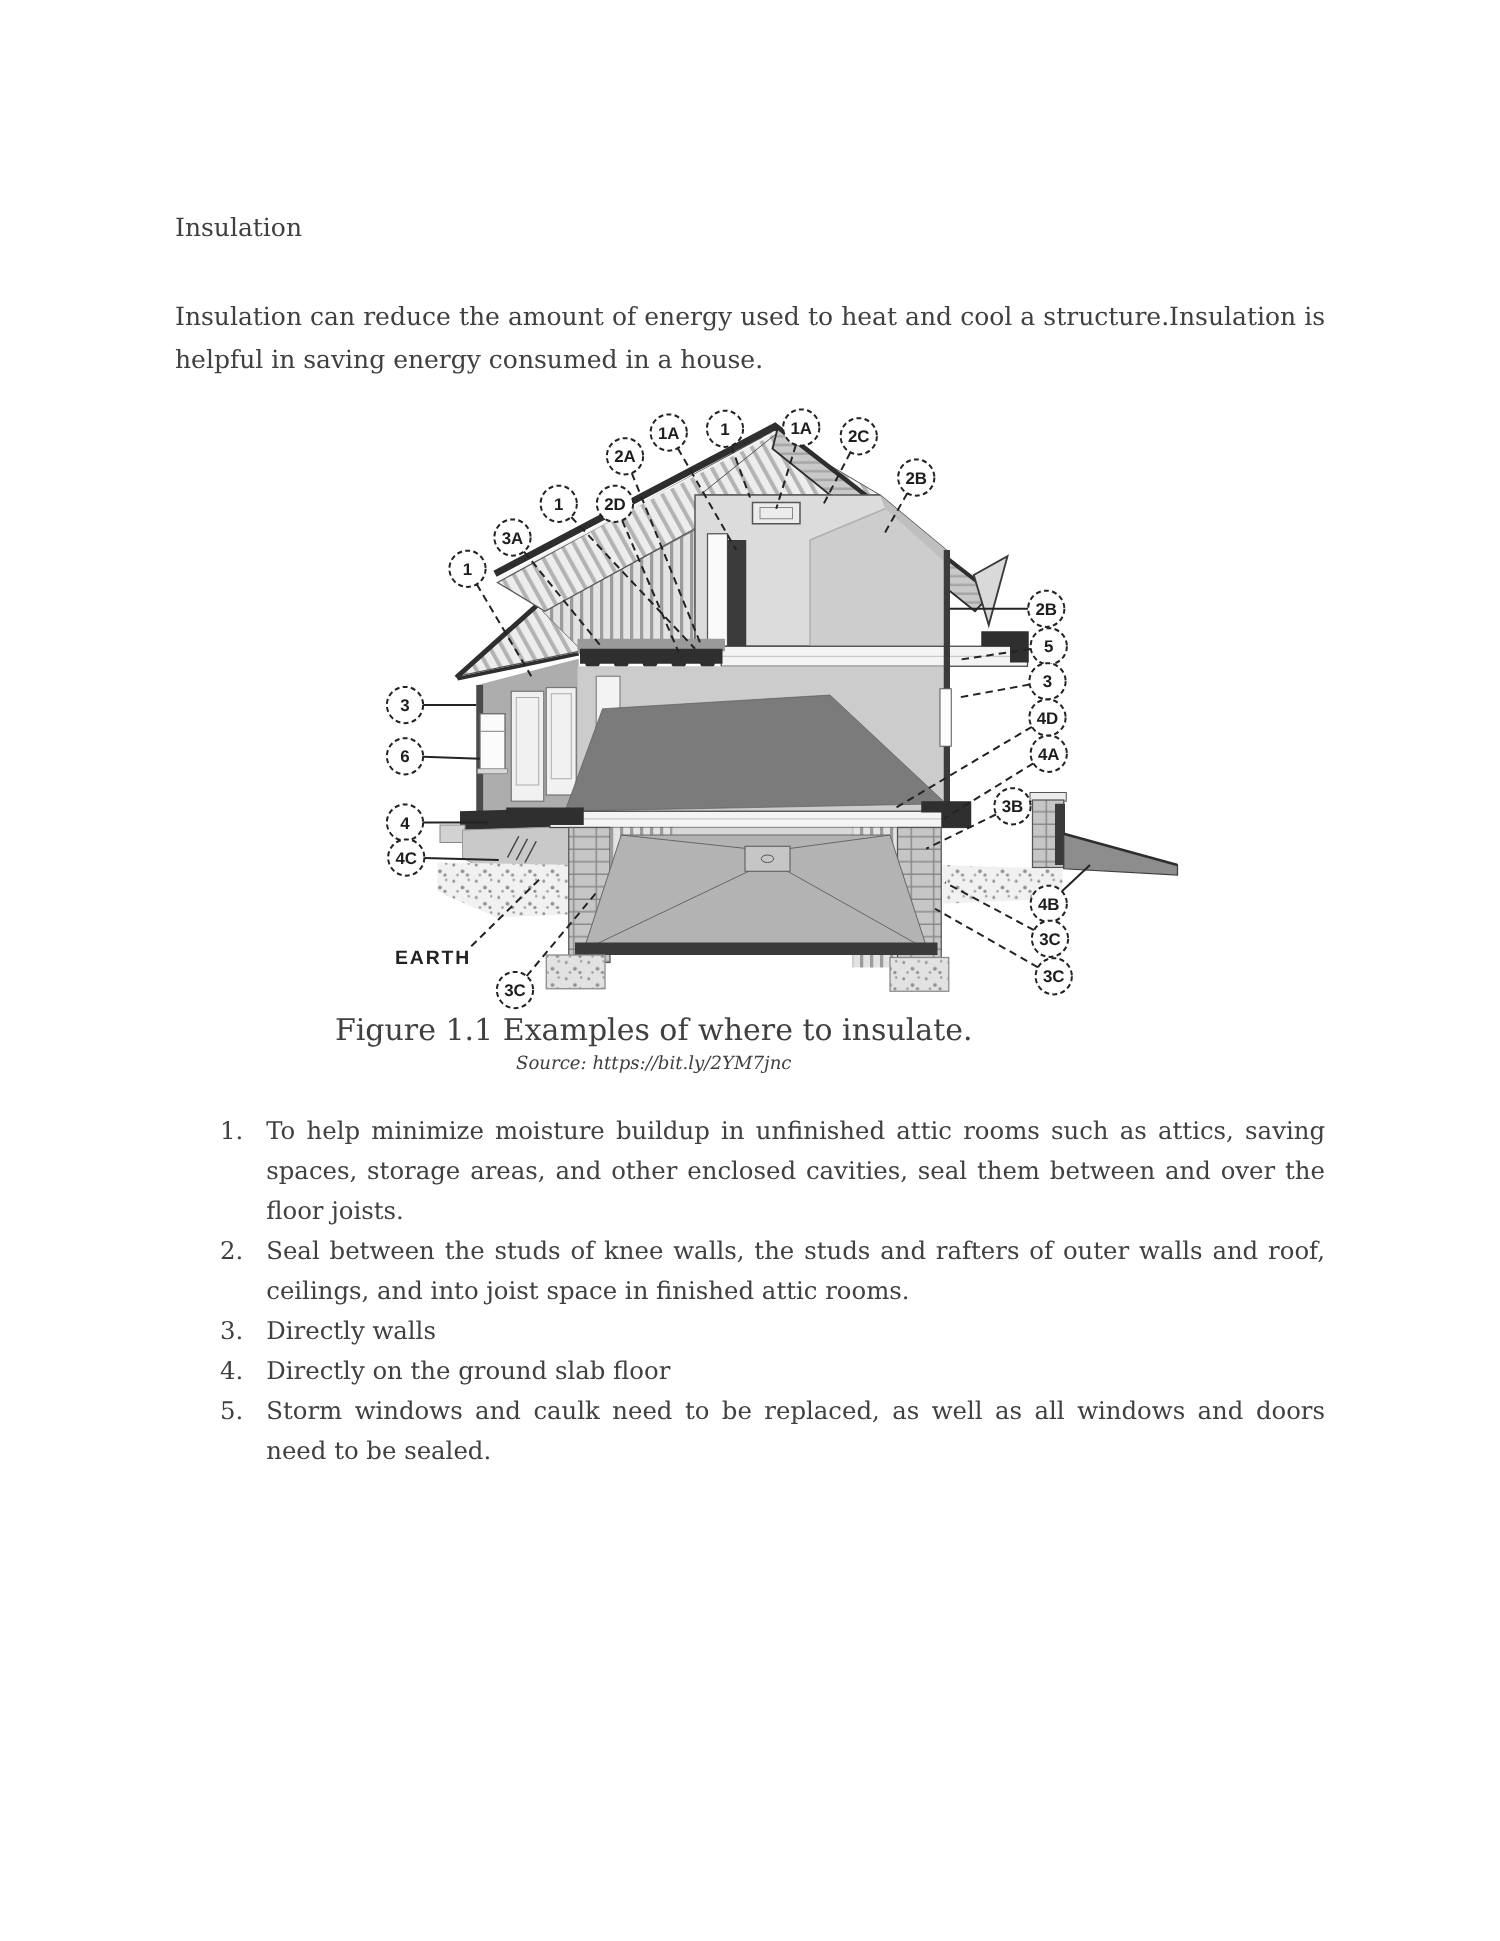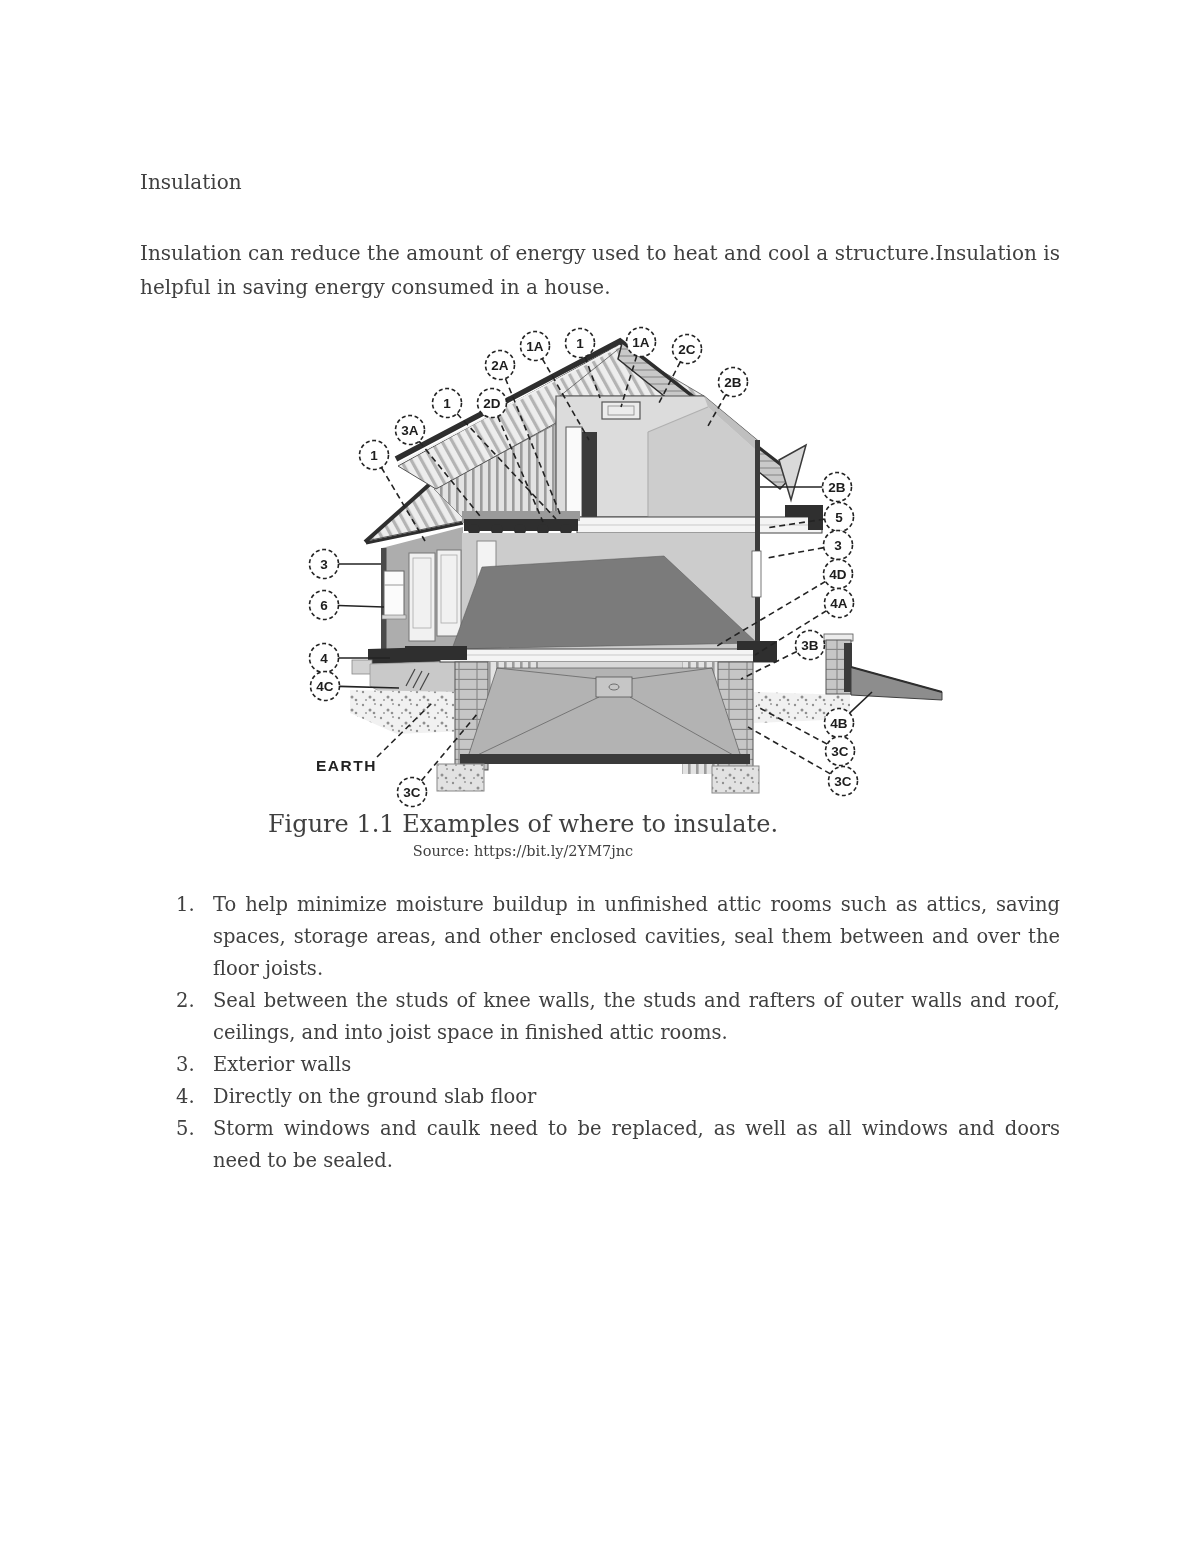--- a/index.html
+++ b/index.html
@@ -3,21 +3,21 @@
 <meta charset="utf-8">
 <style>
   html,body{margin:0;padding:0;background:#ffffff;}
   .page{position:relative;width:1200px;height:1553px;background:#ffffff;overflow:hidden;
         font-family:"DejaVu Serif","Liberation Serif",serif;color:#404040;}
   .title{position:absolute;left:140px;top:170px;font-size:20px;font-weight:normal;margin:0;}
   .intro{position:absolute;left:140px;top:236px;width:920px;font-size:20px;line-height:34px;
          text-align:justify;margin:0;}
   .figure-wrap{position:absolute;left:295px;top:325px;width:655px;height:490px;margin:0;}
   .caption{position:absolute;left:140px;top:810px;width:766px;text-align:center;font-size:24px;}
-  .source{position:absolute;left:140px;top:843px;width:766px;text-align:center;font-size:14.5px;}
+  .source{position:absolute;left:140px;top:843px;width:766px;text-align:center;font-size:14.5px;font-style:italic;}
   .ins-list{position:absolute;left:176px;top:889px;width:884px;margin:0;padding:0;list-style:none;}
   .ins-list li{display:flex;font-size:19.5px;line-height:32px;}
   .ins-list .num{width:37px;flex:none;}
   .ins-list .txt{flex:1;text-align:justify;}
   
   .leader{stroke:#232323;stroke-width:1.6;fill:none;}
   .leader.dashed{stroke-dasharray:6 4;}
   .co-circle{fill:#ffffff;stroke:#232323;stroke-width:1.6;stroke-dasharray:4 2.6;}
   .co-text{font-family:"Liberation Sans",sans-serif;font-weight:bold;font-size:13.5px;fill:#1d1d1d;}
   .earth-text{font-family:"Liberation Sans",sans-serif;font-weight:bold;font-size:15.5px;
@@ -241,21 +241,21 @@
       <li>
         <span class="num">1.</span>
         <span class="txt">To help minimize moisture buildup in unfinished attic rooms such as attics, saving spaces, storage areas, and other enclosed cavities, seal them between and over the floor joists.</span>
       </li>
       <li>
         <span class="num">2.</span>
         <span class="txt">Seal between the studs of knee walls, the studs and rafters of outer walls and roof, ceilings, and into joist space in finished attic rooms.</span>
       </li>
       <li>
         <span class="num">3.</span>
-        <span class="txt">Exterior walls</span>
+        <span class="txt">Directly walls</span>
       </li>
       <li>
         <span class="num">4.</span>
         <span class="txt">Directly on the ground slab floor</span>
       </li>
       <li>
         <span class="num">5.</span>
         <span class="txt">Storm windows and caulk need to be replaced, as well as all windows and doors need to be sealed.</span>
       </li>
     </ol>

